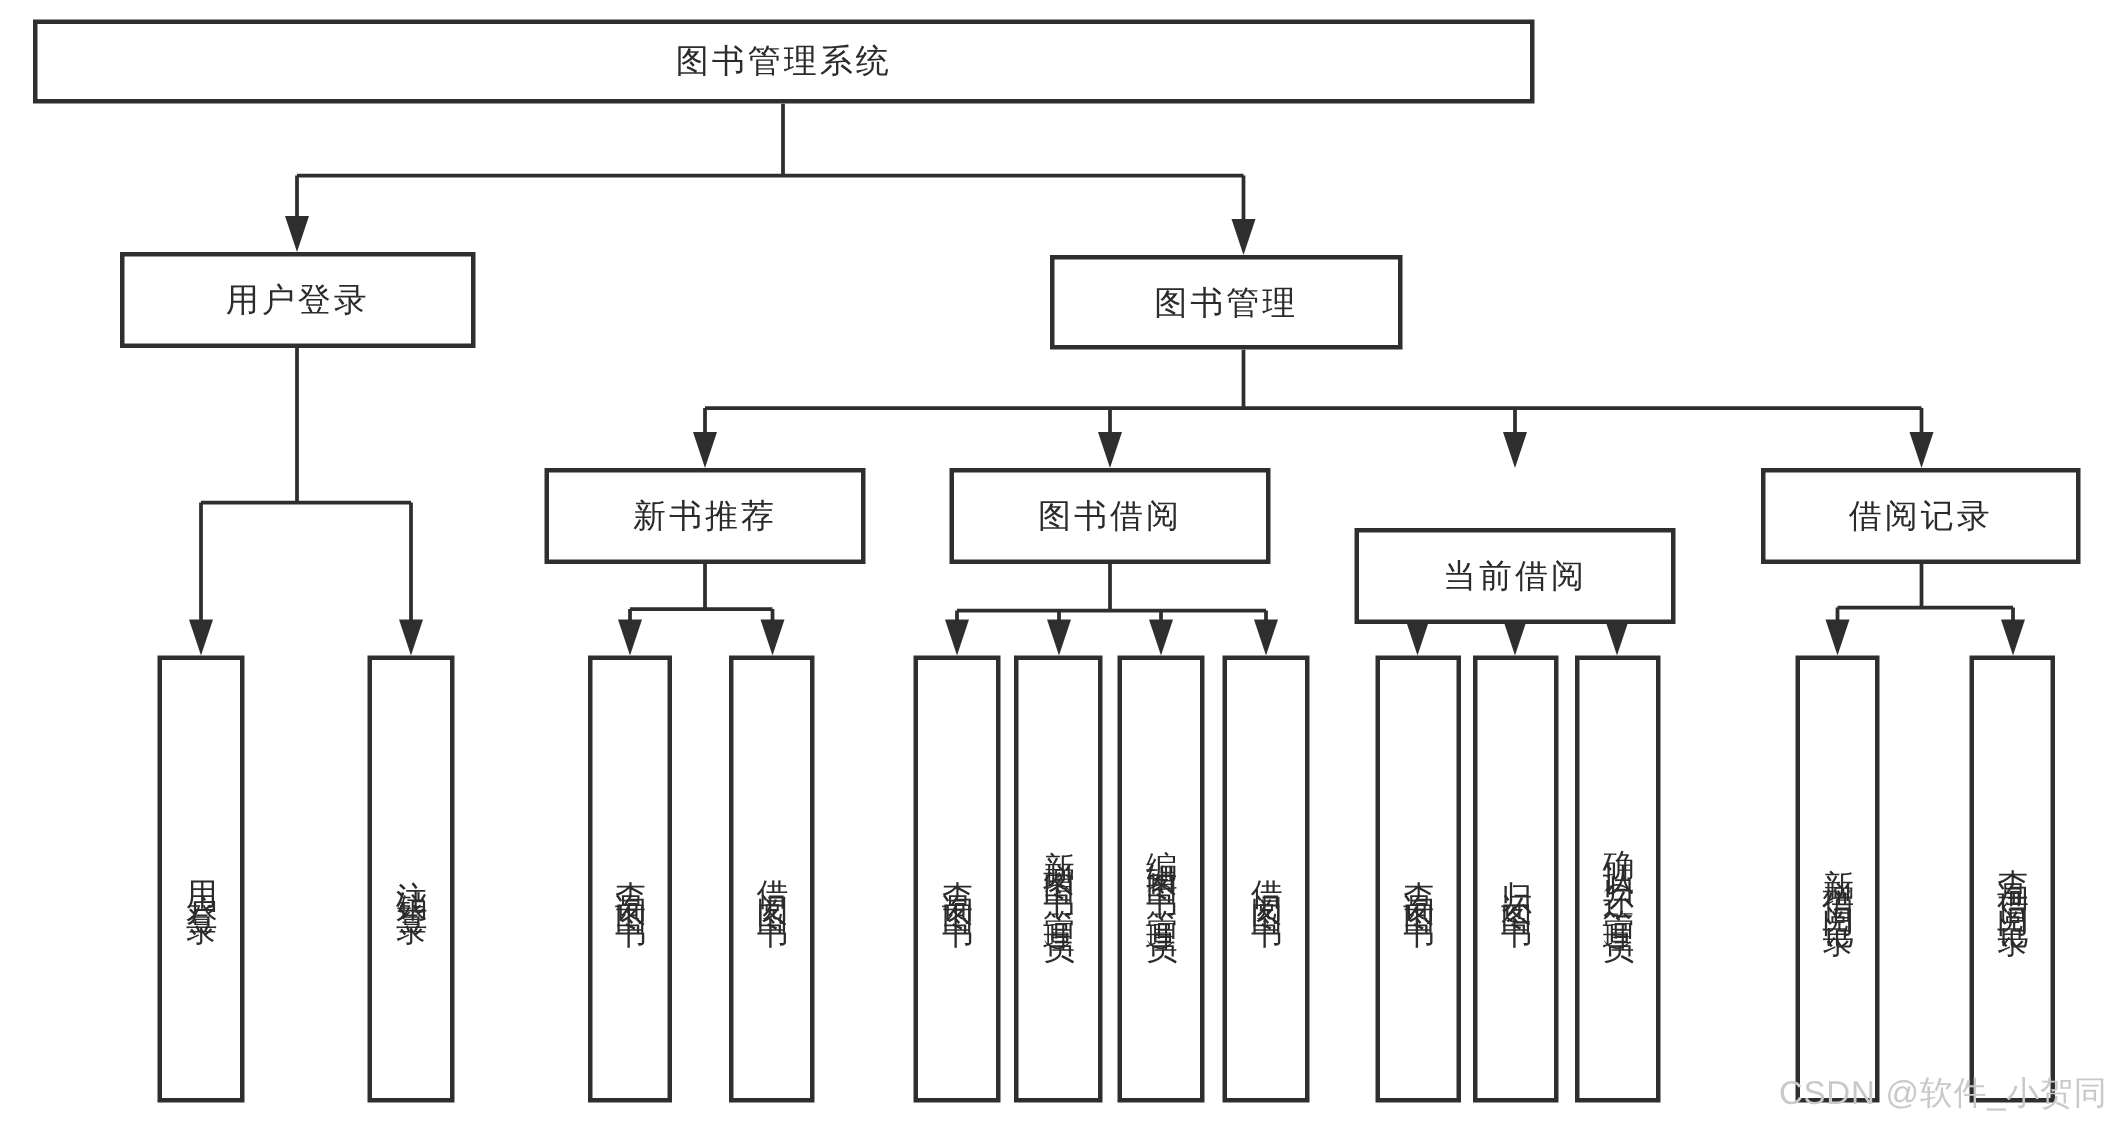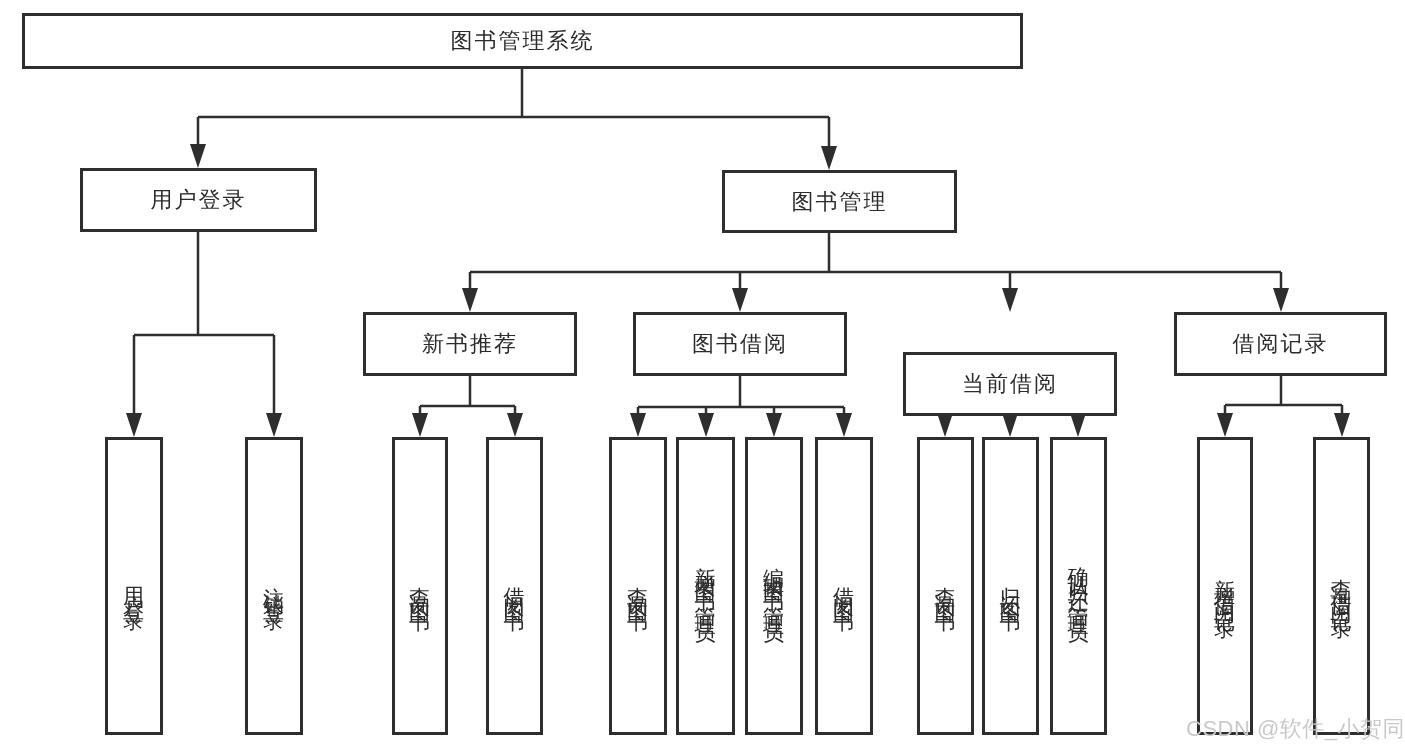--- a/index.html
+++ b/index.html
@@ -100,21 +100,21 @@
     </g>
   </svg>
 
   <div class="box box-h" style="left:22px; top:13px; width:1001px; height:56px;">
     <span>图书管理系统</span>
   </div>
 
   <div class="box box-h" style="left:80px; top:168px; width:237px; height:64px;">
     <span>用户登录</span>
   </div>
-  <div class="box box-h" style="left:722px; top:170px; width:235px; height:63px;">
+  <div class="box box-h" style="left:700px; top:170px; width:235px; height:63px;">
     <span>图书管理</span>
   </div>
 
   <div class="box box-h" style="left:363px; top:312px; width:214px; height:64px;">
     <span>新书推荐</span>
   </div>
   <div class="box box-h" style="left:633px; top:312px; width:214px; height:64px;">
     <span>图书借阅</span>
   </div>
   <div class="box box-h" style="left:903px; top:312px; width:214px; height:64px;margin-top:40px;">

